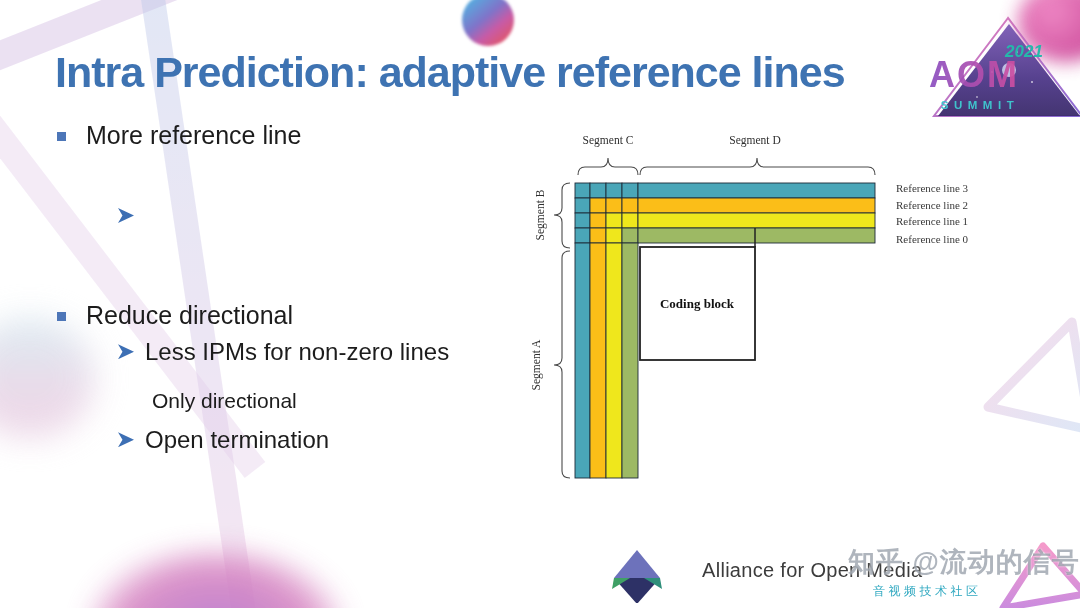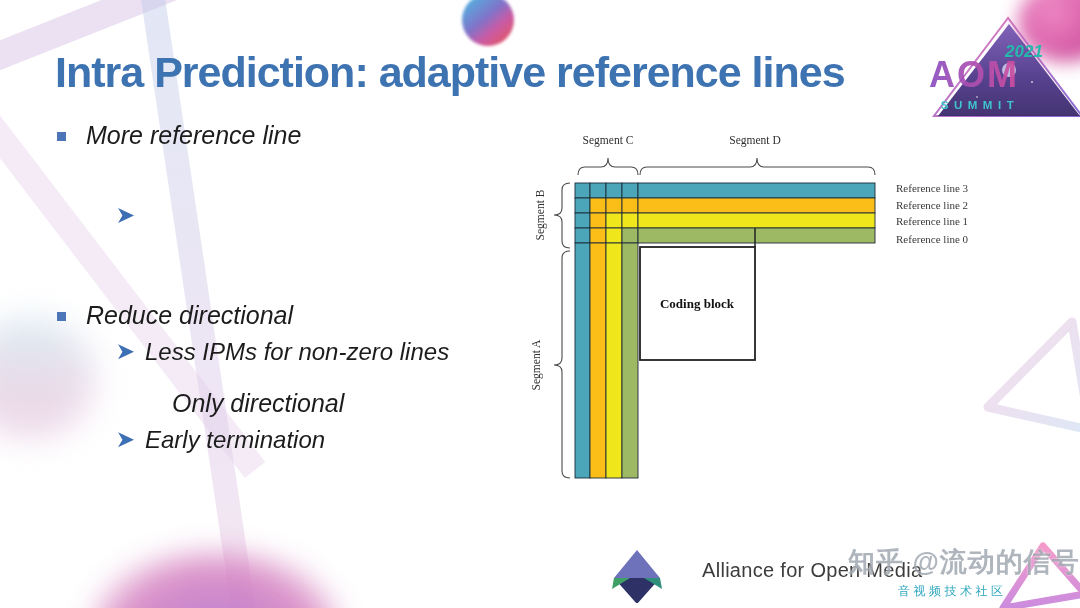--- a/index.html
+++ b/index.html
@@ -22,48 +22,48 @@
   .blob-bottomleft{left:88px;top:548px;width:255px;height:155px;
     background:radial-gradient(ellipse at 50% 60%, #b272cf 0%, #d887c2 55%, rgba(236,200,230,0) 78%);
     filter:blur(13px);opacity:.9;}
 
   .title{
     position:absolute;left:55px;top:48px;margin:0;z-index:2;
     font-size:43px;font-weight:bold;letter-spacing:-1px;color:#3E73B2;white-space:nowrap;
   }
 
   .b{position:absolute;display:flex;align-items:center;z-index:2;color:#1c1c1c;}
-  .b .txt{line-height:1.15;white-space:nowrap;font-style:italic;}
+  .b .txt{line-height:1.15;white-space:nowrap;}
   .l1{left:57px;font-size:25px;}
   .l1 .sq{width:9px;height:9px;background:#4D76B8;margin-right:20px;flex:0 0 auto;margin-top:2px;}
   .l2{left:118px;font-size:24px;}
   .arrow{width:16px;height:15px;background:#3D6FB4;margin-right:11px;flex:0 0 auto;
     clip-path:polygon(0 0,100% 50%,0 100%,28% 50%);}
-  .l3{left:172px;font-size:25px;}
+  .l3{left:152px;font-size:21px;}
 
   .diagram{position:absolute;left:500px;top:125px;z-index:1;}
   .bar{stroke:#1E2A38;stroke-width:0.9;}
   .brace{fill:none;stroke:#4a4a4a;stroke-width:1.1;}
   .seg-label{font-family:"Liberation Serif",serif;font-size:11.5px;fill:#2f2f2f;}
   .ref-label{font-family:"Liberation Serif",serif;font-size:11px;fill:#3a3a3a;}
   .cb-label{font-family:"Liberation Serif",serif;font-size:13px;font-weight:bold;fill:#111;}
 
   .aom-logo{position:absolute;left:922px;top:12px;z-index:2;}
   .aom-2021{font-size:17px;font-weight:bold;font-style:italic;fill:#25B8AB;}
   .aom-letters{font-size:36px;font-weight:bold;letter-spacing:2px;opacity:.92;}
   .aom-summit{font-size:11.5px;font-weight:bold;letter-spacing:5.5px;fill:#3FC3CC;}
 
   .footer-logo{position:absolute;left:610px;top:547px;z-index:2;}
   .footer-label{position:absolute;left:670px;top:559px;z-index:2;font-size:20px;color:#3c3c3c;
     letter-spacing:.3px;white-space:nowrap;margin-left:32px;}
 
   .watermark{position:absolute;left:848px;top:544px;z-index:3;pointer-events:none;}
   .wm-main{font-size:27px;font-weight:bold;letter-spacing:1px;color:rgba(110,120,135,.55);
     text-shadow:0 0 2px rgba(255,255,255,.9);white-space:nowrap;}
-  .wm-tag{margin-top:3px;margin-left:50px;font-size:12px;letter-spacing:3.5px;color:#2FA8C0;white-space:nowrap;}
+  .wm-tag{margin-top:3px;margin-left:25px;font-size:12px;letter-spacing:3.5px;color:#2FA8C0;white-space:nowrap;}
 </style>
 </head>
 <body>
 
 <div class="slide">
 
   <svg class="bg-decor" width="1080" height="608" viewBox="0 0 1080 608">
     <defs>
       <linearGradient id="gA" x1="0" y1="0" x2="0" y2="1">
         <stop offset="0" stop-color="#b9c8ea"></stop>
@@ -134,21 +134,21 @@
   </div>
   <div class="b l2" style="top:338px">
     <span class="arrow"></span>
     <span class="txt">Less IPMs for non-zero lines</span>
   </div>
   <div class="b l3" style="top:389px">
     <span class="txt">Only directional</span>
   </div>
   <div class="b l2" style="top:426px">
     <span class="arrow"></span>
-    <span class="txt">Early termination</span>
+    <span class="txt">Open termination</span>
   </div>
 
   <svg class="diagram" width="580" height="370" viewBox="0 0 580 370">
 
     <text class="seg-label" x="108" y="19" text-anchor="middle">Segment C</text>
     <text class="seg-label" x="255" y="19" text-anchor="middle">Segment D</text>
 
     <path class="brace" d="M78,50 Q78,42 85,42 L101,42 Q108,42 108,33 Q108,42 115,42 L131,42 Q138,42 138,50"></path>
     <path class="brace" d="M140,50 Q140,42 147,42 L250,42 Q257,42 257,33 Q257,42 264,42 L368,42 Q375,42 375,50"></path>
 

